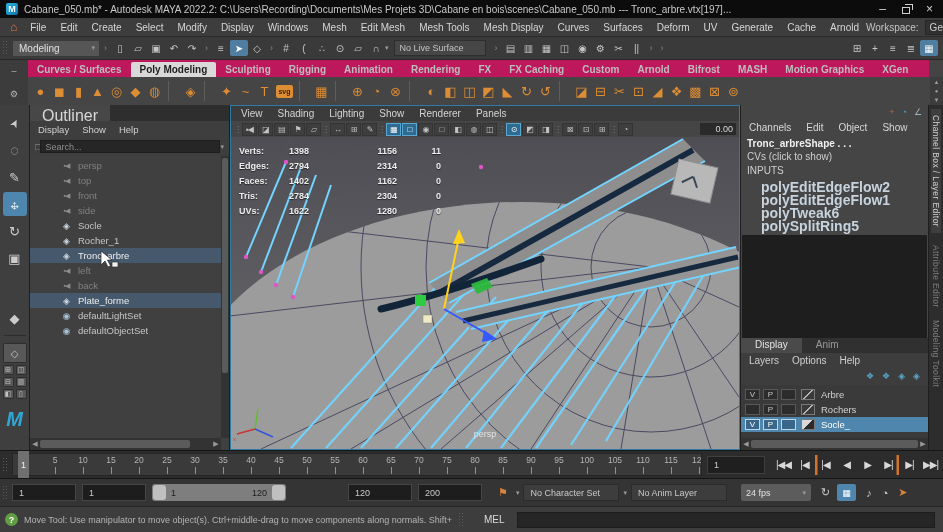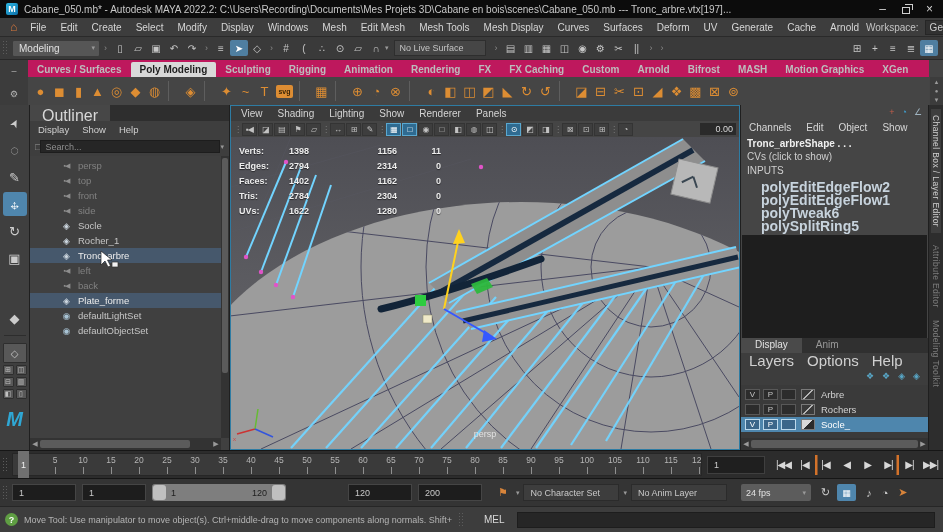--- a/index.html
+++ b/index.html
@@ -150,21 +150,21 @@
   .rpt-axis{color:#c25d4a;} .rpt-gauge{color:#3f9fd0;} .rpt-graph{color:#9fb3c0;}
   .rp-menus{height:16px;display:flex;gap:15px;padding-left:8px;align-items:center;font-size:10px;color:#d8d8d8;}
   .cb-node{font-size:10px;font-weight:bold;color:#f0f0f0;padding:3px 0 0 6px;height:16px;}
   .cb-line{font-size:10px;font-weight:normal;color:#cfcfcf;padding-left:6px;height:14px;}
   .cb-input{font-size:14px;font-weight:bold;color:#c7d3dd;padding-left:20px;height:13px;}
   .cb-void{position:absolute;left:1px;right:1px;top:130px;height:103px;background:#1e1e1e;}
   .layered{position:absolute;left:0;right:0;top:233px;height:112px;background:#3d3d3d;}
   .le-tabs{height:15px;background:#303030;display:flex;}
   .le-tab{padding:1px 14px;font-size:10px;color:#999;}
   .le-tab[data-state="active"]{background:#4a4a4a;color:#e2e2e2;}
-  .le-menus{height:15px;display:flex;gap:13px;padding-left:8px;font-size:15px;color:#d0d0d0;align-items:center;}
+  .le-menus{height:15px;display:flex;gap:13px;padding-left:8px;font-size:10px;color:#d0d0d0;align-items:center;}
   .le-icons{height:16px;display:flex;justify-content:flex-end;gap:8px;padding-right:8px;
             align-items:center;color:#58a6c6;font-size:9px;}
   .le-rows{position:absolute;left:0;right:0;top:47px;bottom:12px;background:#3a3a3a;overflow:hidden;padding-top:2px;}
   .lrow{height:15px;display:flex;align-items:center;gap:3px;padding-left:4px;font-size:9.5px;color:#d2d2d2;}
   .lrow[data-state="selected"]{background:#4e86ad;color:#fff;}
   .lbox{width:15px;height:11px;background:#2c2c2c;border:1px solid #585858;font-size:8px;color:#c2c2c2;
         display:flex;align-items:center;justify-content:center;flex:none;}
   .lrow[data-state="selected"] .lbox{border-color:#bcd9ec;background:#3a668a;color:#fff;}
   .lswatch{width:14px;height:11px;border:1px solid #7a7a7a;margin:0 3px 0 2px;flex:none;
            background:linear-gradient(135deg,transparent 44%,#b5b5b5 44%,#b5b5b5 56%,transparent 56%);}

